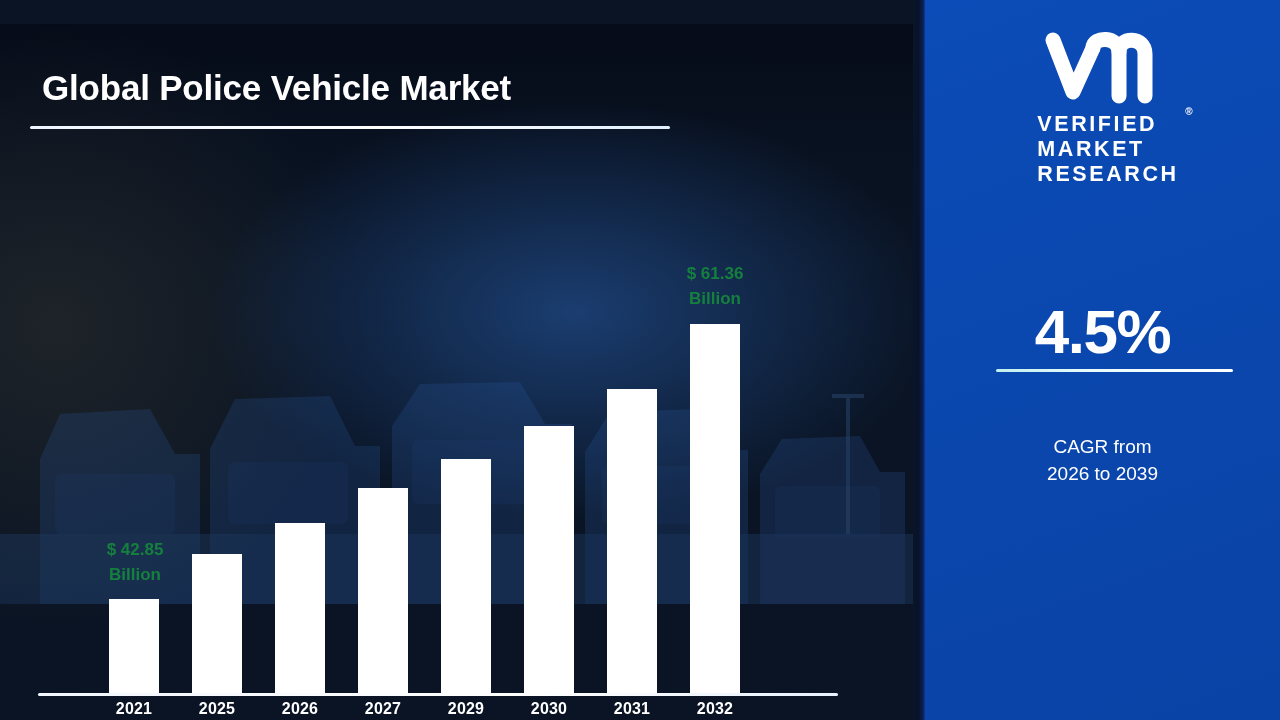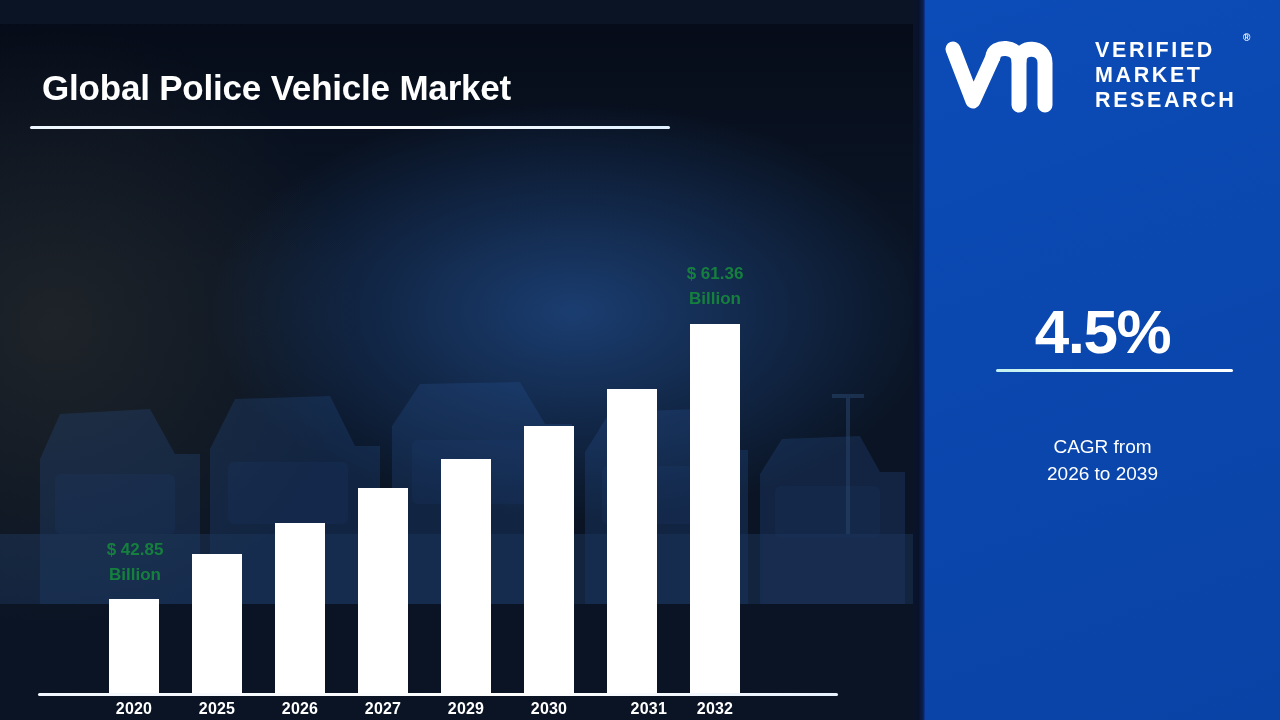--- a/index.html
+++ b/index.html
@@ -77,21 +77,21 @@
     background:linear-gradient(90deg,#0a142a 0%,#08122a 45%,#0b2153 85%,#0d3aa0 100%);
   }
   .right-panel {
     position:absolute; left:925px; top:0; width:355px; height:720px;
     background:#0b4ab5;
     background:linear-gradient(160deg,#0c4cb8 0%,#0a47ae 45%,#0a43a6 100%);
   }
 
   .logo-wrap {
     position:absolute; left:18px; top:28px; width:330px; height:95px;
-    display:flex; align-items:center; gap:22px;
+    display:flex; align-items:center; gap:6px;flex-direction:column;
   }
   .logo-mark { width:130px; height:78px; flex:none; }
   .logo-text {
     position:relative; color:#ffffff; font-weight:700;
     font-size:21.5px; line-height:1.16; letter-spacing:2.6px;
   }
   .logo-reg {
     position:absolute; right:-14px; top:-6px;
     font-size:10px; letter-spacing:0; font-weight:700;
   }
@@ -168,27 +168,27 @@
           <div class="bar" style="left: 192px; height: 139.313px; background: rgb(255, 255, 255);"></div>
           <div class="bar" style="left: 275px; height: 170.513px; background: rgb(255, 255, 255);"></div>
           <div class="bar" style="left: 358px; height: 204.683px; background: rgb(255, 255, 255);"></div>
           <div class="bar" style="left: 441px; height: 234.397px; background: rgb(255, 255, 255);"></div>
           <div class="bar" style="left: 524px; height: 267.082px; background: rgb(255, 255, 255);"></div>
           <div class="bar" style="left: 607px; height: 304.224px; background: rgb(255, 255, 255);"></div>
           <div class="bar" style="left: 690px; height: 369px; background: rgb(255, 255, 255);"></div>
         </div>
       <div class="axis-line"></div>
       <div id="xlabels">
-          <div class="xlabel" style="left: 99px;">2020</div>
+          <div class="xlabel" style="left: 99px;">2021</div>
           <div class="xlabel" style="left: 182px;">2025</div>
           <div class="xlabel" style="left: 265px;">2026</div>
           <div class="xlabel" style="left: 348px;">2027</div>
           <div class="xlabel" style="left: 431px;">2029</div>
           <div class="xlabel" style="left: 514px;">2030</div>
-          <div class="xlabel" style="left: 597px; text-align: right;">2031</div>
+          <div class="xlabel" style="left: 597px;">2031</div>
           <div class="xlabel" style="left: 680px;">2032</div>
         </div>
     </div>
   </div>
 
   <div class="divider-strip"></div>
 
   <div class="right-panel">
 
     <div class="logo-wrap">

